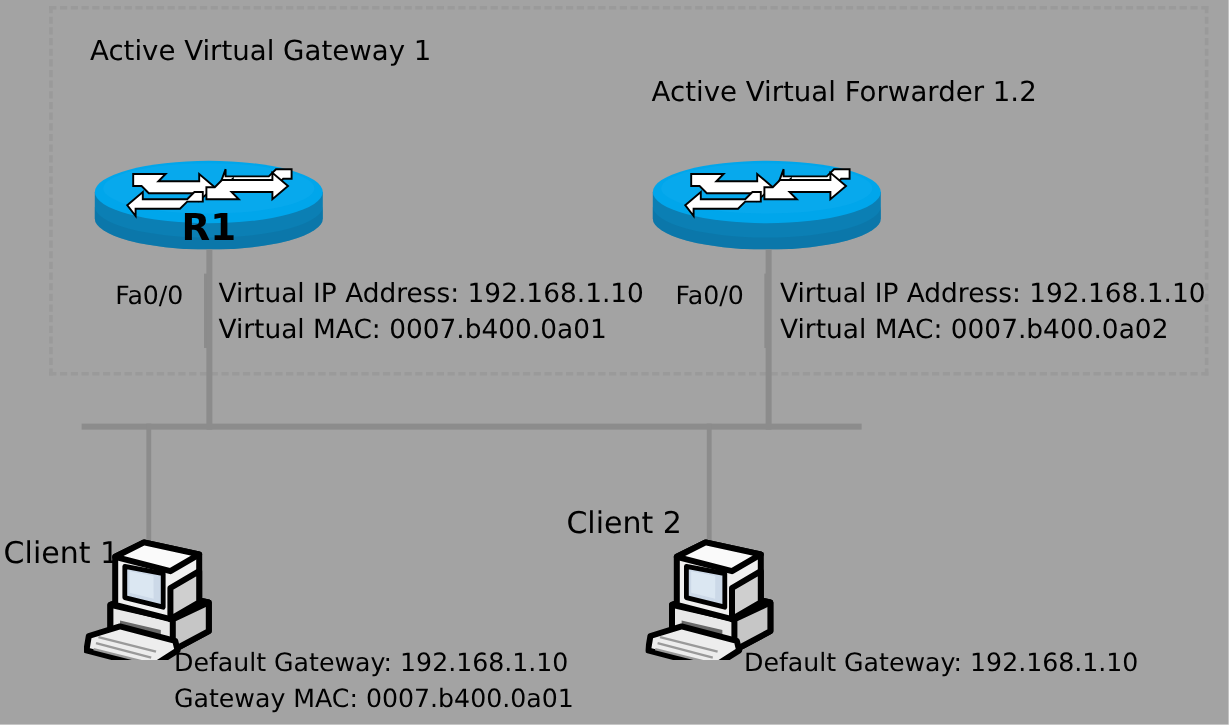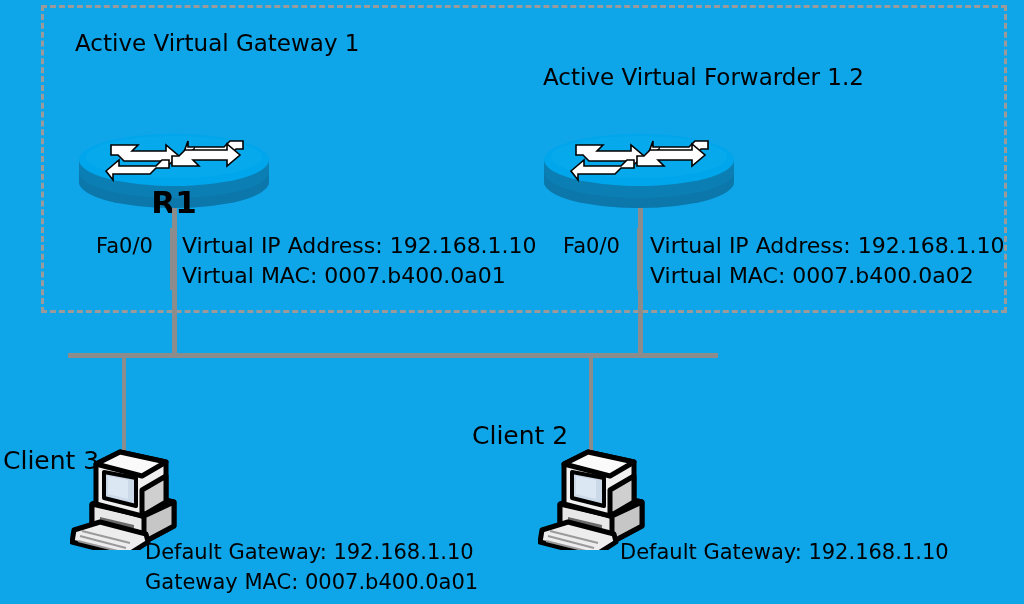--- a/index.html
+++ b/index.html
@@ -4,21 +4,21 @@
 <style>
   html, body {
     margin: 0;
     padding: 0;
     background: #ffffff;
   }
   #canvas {
     position: relative;
     width: 1024px;
     height: 604px;
-    background: #0ea5e9;
+    background: #a3a3a3;
     font-family: "DejaVu Sans", "Liberation Sans", sans-serif;
     overflow: hidden;
   }
 
   
   .dashed-box {
     position: absolute;
     left: 41px;
     top: 5px;
     width: 966px;
@@ -115,21 +115,21 @@
         <polygon fill="#ffffff" points="33,33 60,33 54,39 88,39 88,33 101,44 88,55 88,49 46,49 40,43 33,43"></polygon>
 
         <polygon fill="#ffffff" points="103,48 116,37 116,43 152,43 158,37 165,37 165,29 152,29 146,35 110,35 110,29"></polygon>
 
         <polygon fill="#ffffff" points="28,59 41,48 41,54 78,54 84,48 91,48 91,56 78,56 72,62 35,62 35,68"></polygon>
 
         <polygon fill="#ffffff" points="94,54 121,54 115,48 149,48 149,54 162,43 149,32 149,38 107,38 101,44 94,44"></polygon>
       </g>
     </svg>
   </div>
-  <div class="router-label" style="left:78px; top:184px;">R1</div>
+  <div class="router-label" style="left:78px; top:172px;">R1</div>
 
   <div class="router" style="left:543px; top:112px;">
     <svg width="192" height="96" viewBox="0 0 192 96" xmlns="http://www.w3.org/2000/svg">
       <path d="M1,48 L1,70 A95,26 0 0 0 191,70 L191,48 Z" fill="#0b7fb4"></path>
       <path d="M1,60 L1,70 A95,26 0 0 0 191,70 L191,60 A95,26 0 0 1 1,60 Z" fill="#0a6f9e" opacity="0.45"></path>
       <ellipse cx="96" cy="48" rx="95" ry="26" fill="#00a6eb"></ellipse>
       <ellipse cx="96" cy="45" rx="88" ry="21" fill="#13b0f0" opacity="0.35"></ellipse>
       <g stroke="#000000" stroke-width="1.6" stroke-linejoin="miter">
         <polygon fill="#ffffff" points="33,33 60,33 54,39 88,39 88,33 101,44 88,55 88,49 46,49 40,43 33,43"></polygon>
         <polygon fill="#ffffff" points="103,48 116,37 116,43 152,43 158,37 165,37 165,29 152,29 146,35 110,35 110,29"></polygon>
@@ -158,21 +158,21 @@
   <div class="wire-v" style="left:172px; top:208px; height:150px;"></div>
 
   <div class="wire-v" style="left:638px; top:208px; height:150px;"></div>
 
   <div class="wire-h" style="left:68px; top:353px; width:650px;"></div>
 
   <div class="wire-v-thin" style="left:122px; top:353px; height:110px;"></div>
 
   <div class="wire-v-thin" style="left:589px; top:353px; height:110px;"></div>
 
-  <div class="txt t-client" style="left:3px; top:448px;">Client 3</div>
+  <div class="txt t-client" style="left:3px; top:448px;">Client 1</div>
 
   <div class="pc" style="left:70px; top:446px;">
     <svg width="120" height="104" viewBox="0 0 120 104" xmlns="http://www.w3.org/2000/svg">
       <g stroke="#000000" stroke-width="5" stroke-linejoin="round" fill="none">
 
         <path d="M22,58 L22,84 L74,96 L104,80 L104,56 L56,46 Z"></path>
       </g>
       <path d="M22,58 L22,84 L74,96 L104,80 L104,56 L56,46 Z" fill="#e8e8e8"></path>
       <path d="M74,96 L74,70 L104,56 L104,80 Z" fill="#c6c6c6"></path>
       <path d="M22,58 L56,46 L104,56 L74,70 Z" fill="#f5f5f5"></path>

